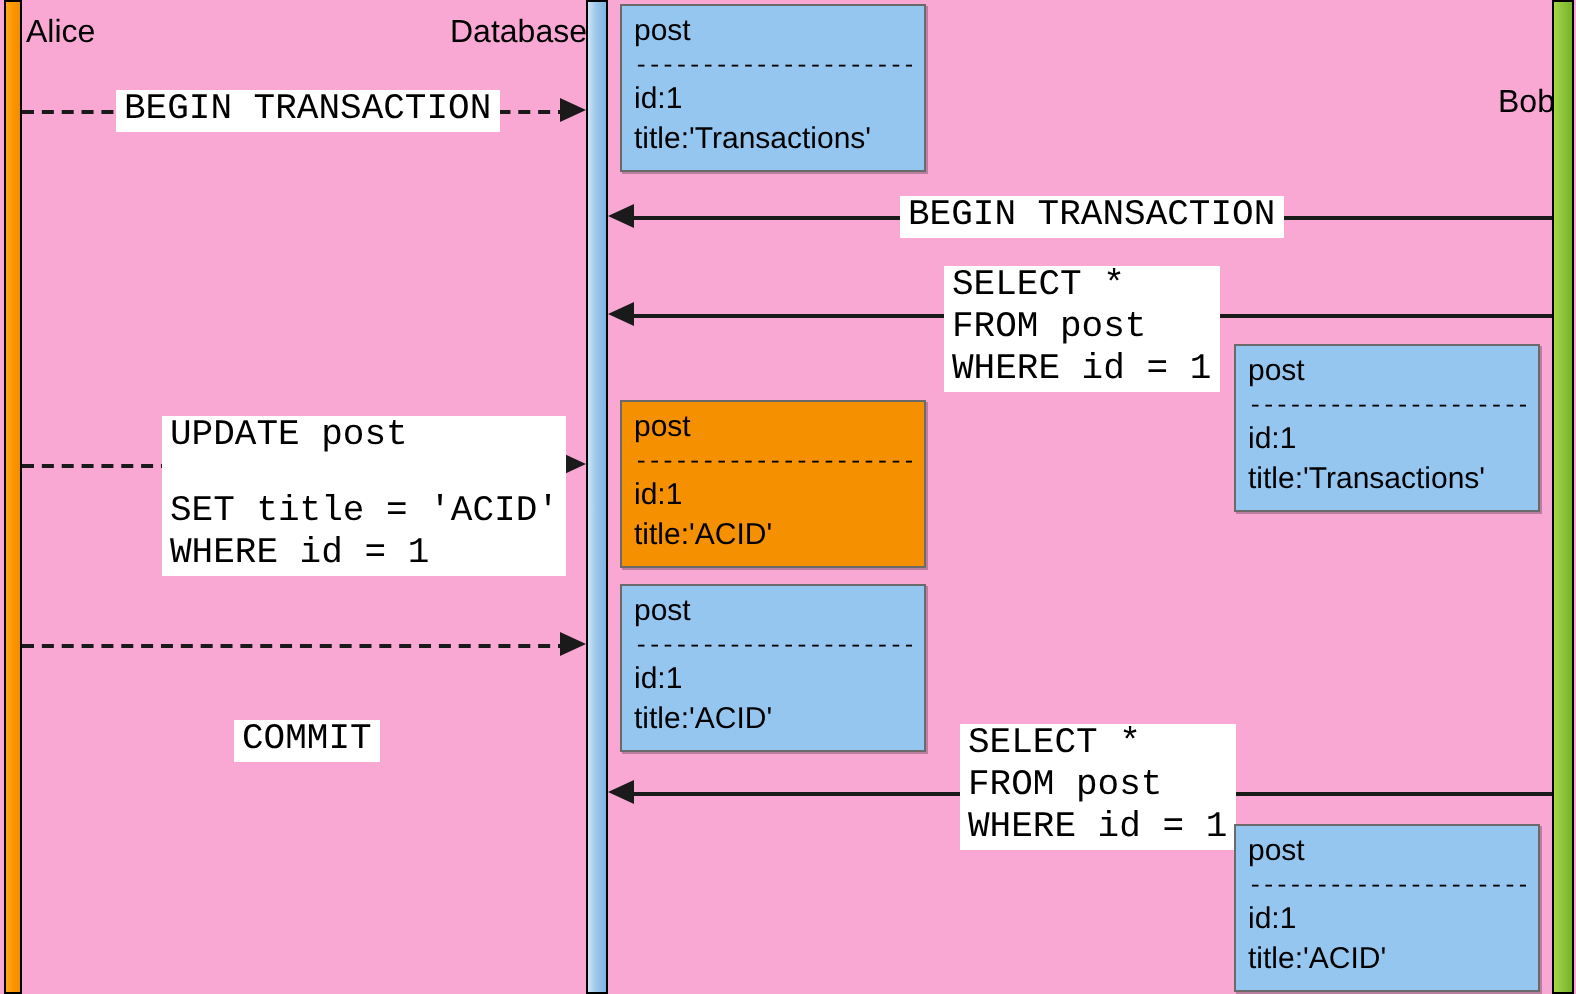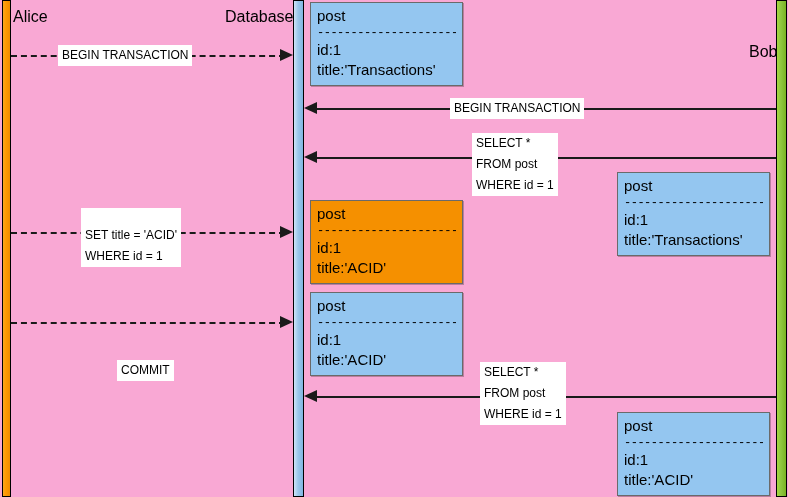--- a/index.html
+++ b/index.html
@@ -86,26 +86,27 @@
     position: absolute;
     width: 0; height: 0;
     border-top: 6px solid transparent;
     border-bottom: 6px solid transparent;
   }
   .arrowhead.right { border-left: 13px solid #1a1a1a; }
   .arrowhead.left  { border-right: 13px solid #1a1a1a; }
 
   .msg-label {
     position: absolute;
-    font-size: 12px;
+    font-size: 18px;
     line-height: 21px;
     color: #000000;
     background: #ffffff;
     white-space: nowrap;
     padding: 0 4px;
+    font-family: Liberation Mono, monospace;
   }
   .msg-label.multiline { text-align: left; }
 </style>
 </head>
 <body>
 
 <div id="canvas">
 
   <div class="lifeline lifeline-alice"></div>
   <div class="lifeline lifeline-db"></div>
@@ -141,20 +142,21 @@
   <div class="record blue" style="left:617px; top:172px; width:153px; height:84px;">
     <span class="rec-title">post</span>
     <span class="rec-sep">---------------------------</span>
     <span class="rec-line">id:1</span>
     <span class="rec-line">title:'Transactions'</span>
   </div>
 
   <div class="msg-line dashed" style="left:11px; top:232px; width:274px;"></div>
   <div class="arrowhead right" style="left:280px; top:226px;"></div>
   <div class="msg-label multiline" style="left:81px; top:208px;">
+    <span style="display:block;">UPDATE post</span>
     <span style="display:block;margin-top:17px;">SET title = 'ACID'</span>
     <span style="display:block;">WHERE id = 1</span>
   </div>
 
   <div class="record orange" style="left:310px; top:200px; width:153px; height:84px;">
     <span class="rec-title">post</span>
     <span class="rec-sep">---------------------------</span>
     <span class="rec-line">id:1</span>
     <span class="rec-line">title:'ACID'</span>
   </div>

